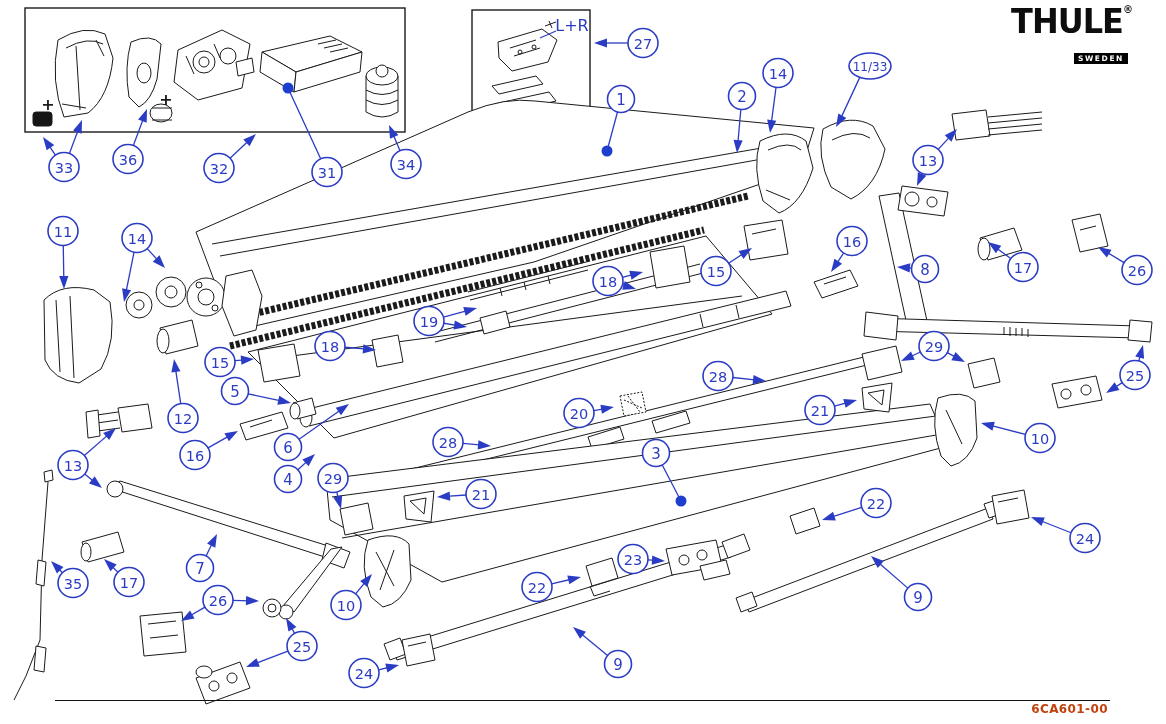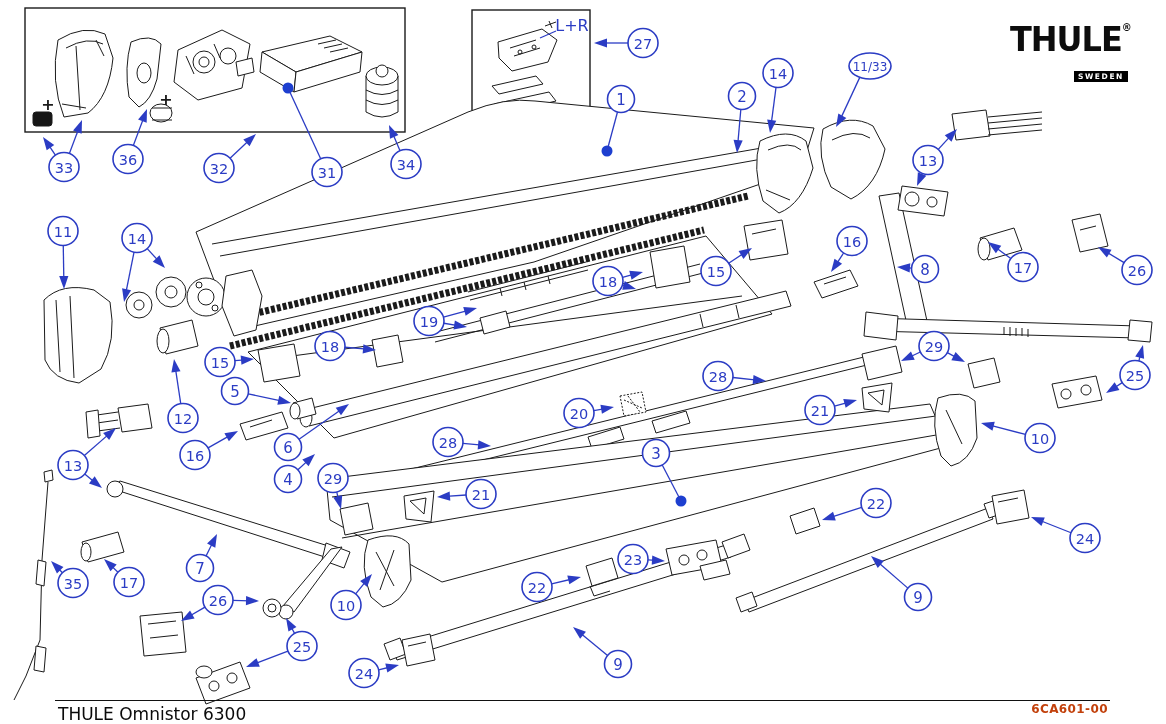--- a/index.html
+++ b/index.html
@@ -1,20 +1,20 @@
 <!DOCTYPE html>
 <html><head>
 <meta charset="utf-8">
 <style>
   html,body{margin:0;padding:0;background:#e8e8e8;}
   .page{position:relative;width:1166px;height:724px;background:#ffffff;
-        font-family:"DejaVu Sans",sans-serif;overflow:hidden;}
+        font-family:"DejaVu Sans",sans-serif;overflow:hidden;text-align:center;}
   #art{position:absolute;left:0;top:0;}
   #art text{font-family:"DejaVu Sans",sans-serif;}
-  .logo{position:absolute;left:1010px;top:24px;width:124px;height:36px;}
+  .logo{position:absolute;left:1010px;top:6px;width:124px;height:36px;}
   .logo .brand{font-size:32px;font-weight:900;letter-spacing:-1px;color:#0d0d0d;
                line-height:30px;transform:scaleY(1.08);display:inline-block;}
   .logo .reg{font-size:10px;font-weight:bold;color:#0d0d0d;vertical-align:top;position:relative;top:-2px;}
   .logo .sweden{position:absolute;right:6px;top:26px;background:#000000;color:#fff;
                 font-size:7.5px;font-weight:bold;letter-spacing:1.6px;padding:1px 4px;margin-top:21px;}
   .footer-divider{position:absolute;left:55px;top:700px;width:1055px;border-top:1.8px solid #111;}
   .footer-model{position:absolute;left:58px;top:704px;font-size:17px;color:#0a0a0a;}
   .footer-doc{position:absolute;right:58px;top:702px;font-size:12px;font-weight:bold;
               color:#c2410c;letter-spacing:0.4px;}
 </style>
@@ -538,16 +538,15 @@
         </g>
       </g>
 </svg>
 
 <div class="logo">
   <span class="brand">THULE</span><span class="reg">®</span>
   <span class="sweden">SWEDEN</span>
 </div>
 
 <div class="footer-divider"></div>
-<div class="footer-model">THULE Omnistor 6300</div>
 <div class="footer-doc">6CA601-00</div>
 
 </div>
 
 </body></html>

